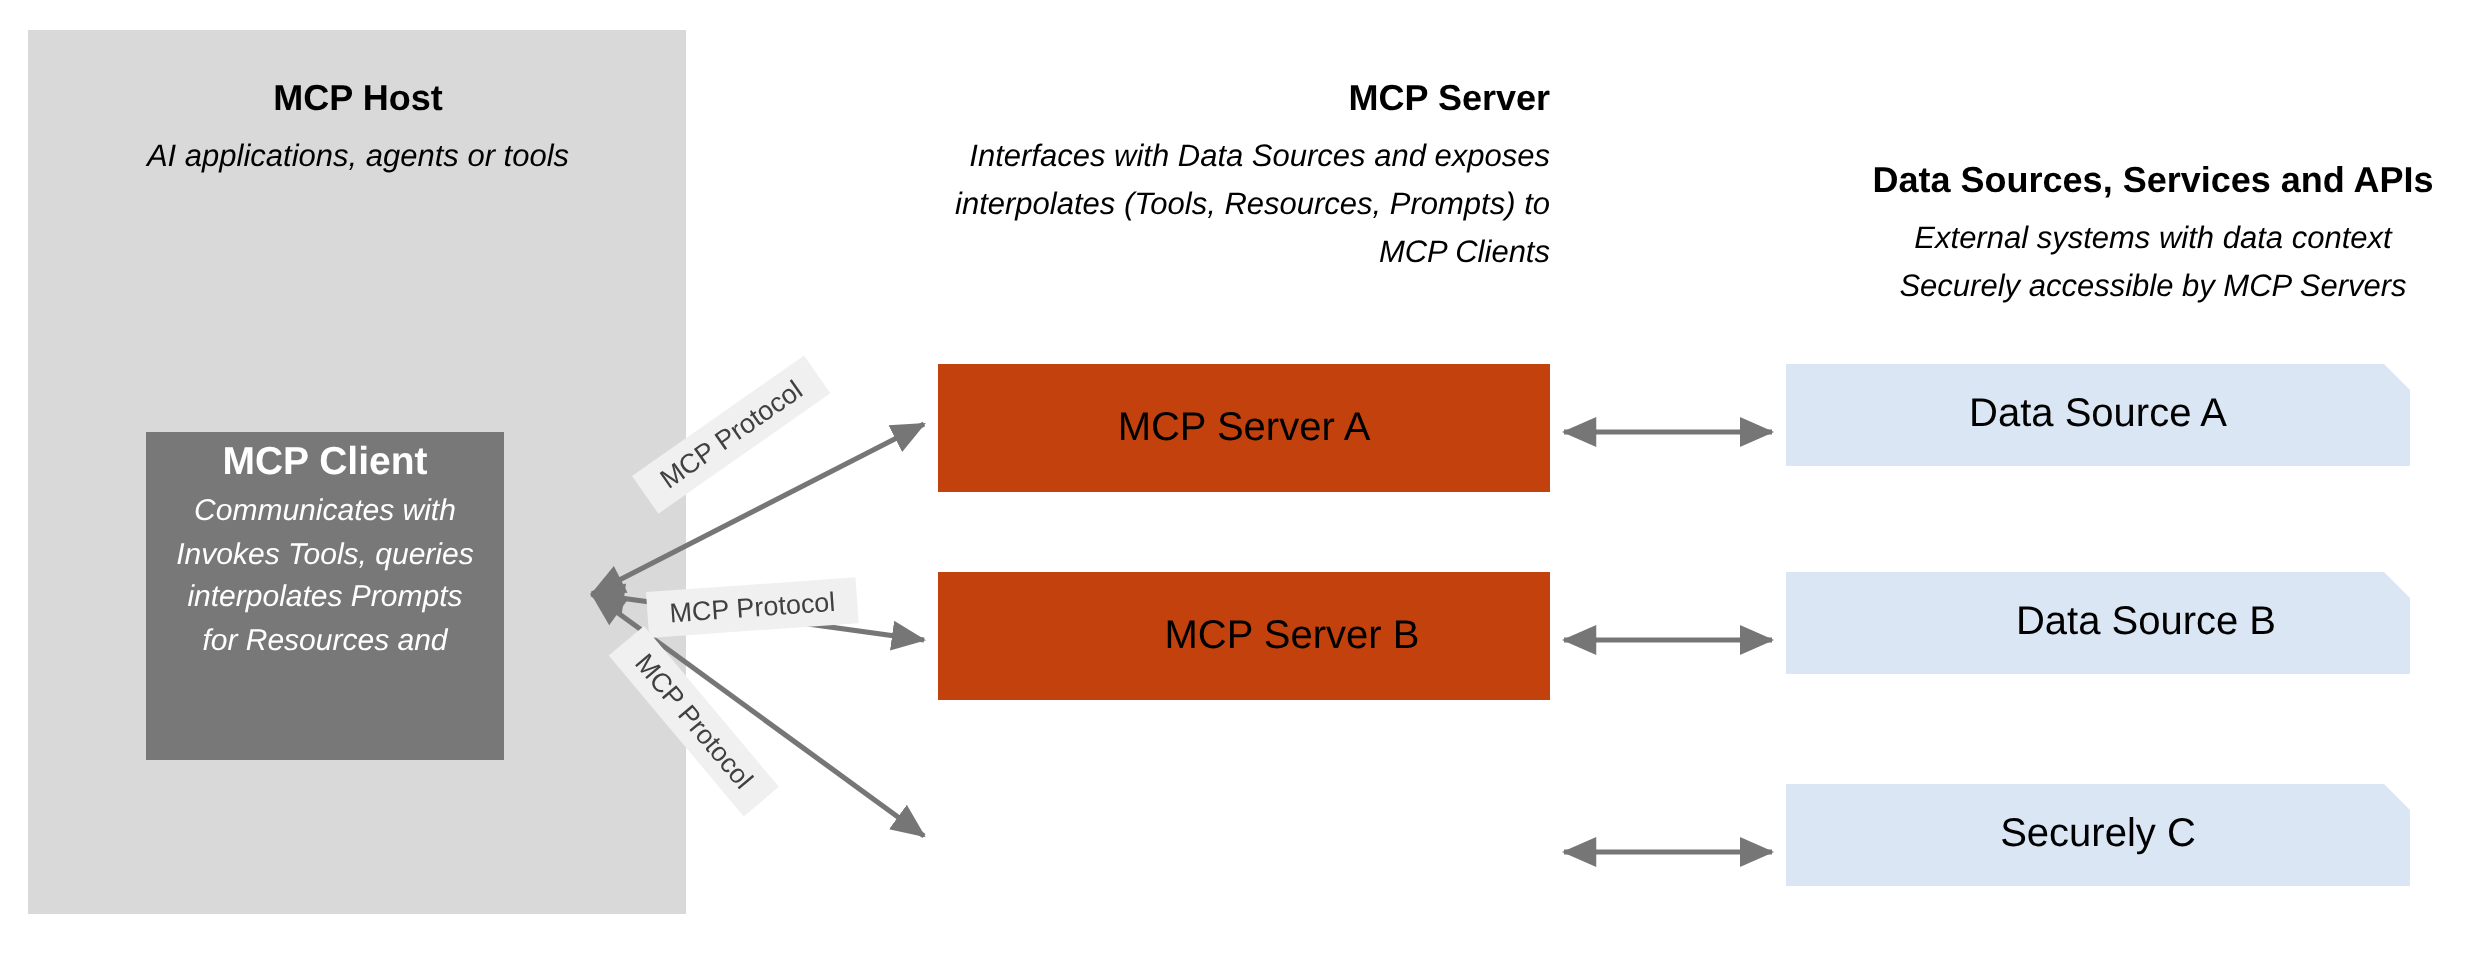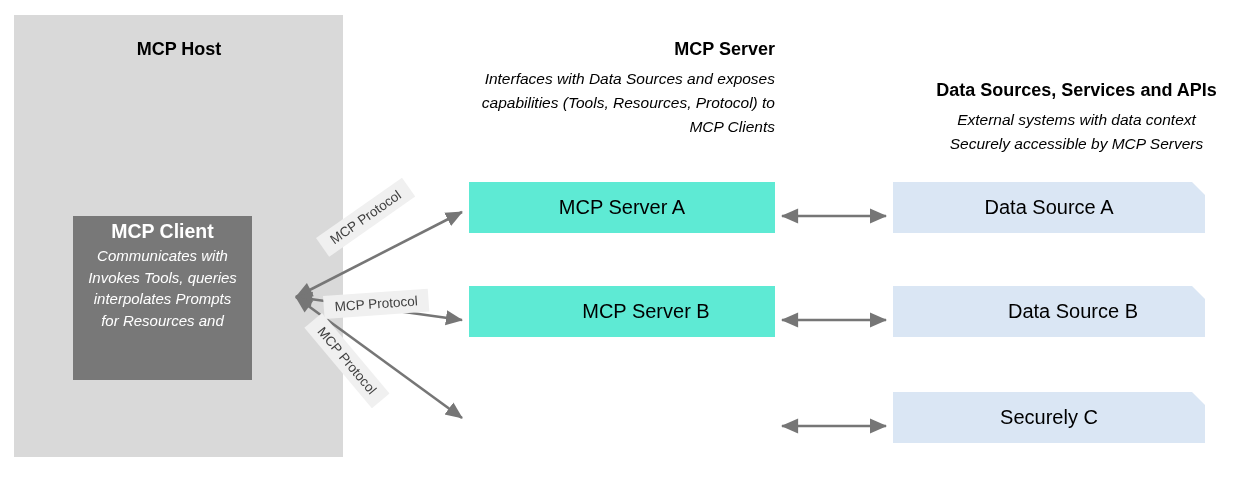--- a/index.html
+++ b/index.html
@@ -89,22 +89,22 @@
     display: flex;
     align-items: center;
     justify-content: center;
     font-size: 20px;
     color: #000000;
     box-sizing: border-box;
   }
   .node.server {
     left: 469px;
     width: 306px;
-    height: 51px;
-    background: #5eead4;
+    height: 64px;
+    background: #c2410c;
   }
   .node.source {
     left: 893px;
     width: 312px;
     height: 51px;
     background: #dae6f4;
     -webkit-clip-path: polygon(0 0, calc(100% - 13px) 0, 100% 13px, 100% 100%, 0 100%);
     clip-path: polygon(0 0, calc(100% - 13px) 0, 100% 13px, 100% 100%, 0 100%);
   }
   .row-1 { top: 182px; }
@@ -152,25 +152,26 @@
 </style>
 </head>
 <body>
 
 <div id="stage">
 
   <div class="host-panel"></div>
 
   <div class="col-head" id="head-host">
     <div class="col-title">MCP Host</div>
+    <div class="col-sub">AI applications, agents or tools</div>
   </div>
 
   <div class="col-head" id="head-server">
     <div class="col-title">MCP Server</div>
-    <div class="col-sub">Interfaces with Data Sources and exposes capabilities (Tools, Resources, Protocol) to MCP Clients</div>
+    <div class="col-sub">Interfaces with Data Sources and exposes interpolates (Tools, Resources, Prompts) to MCP Clients</div>
   </div>
 
   <div class="col-head" id="head-data">
     <div class="col-title">Data Sources, Services and APIs</div>
     <div class="col-sub">
       <div>External systems with data context</div>
       <div>Securely accessible by MCP Servers</div>
     </div>
   </div>
 

